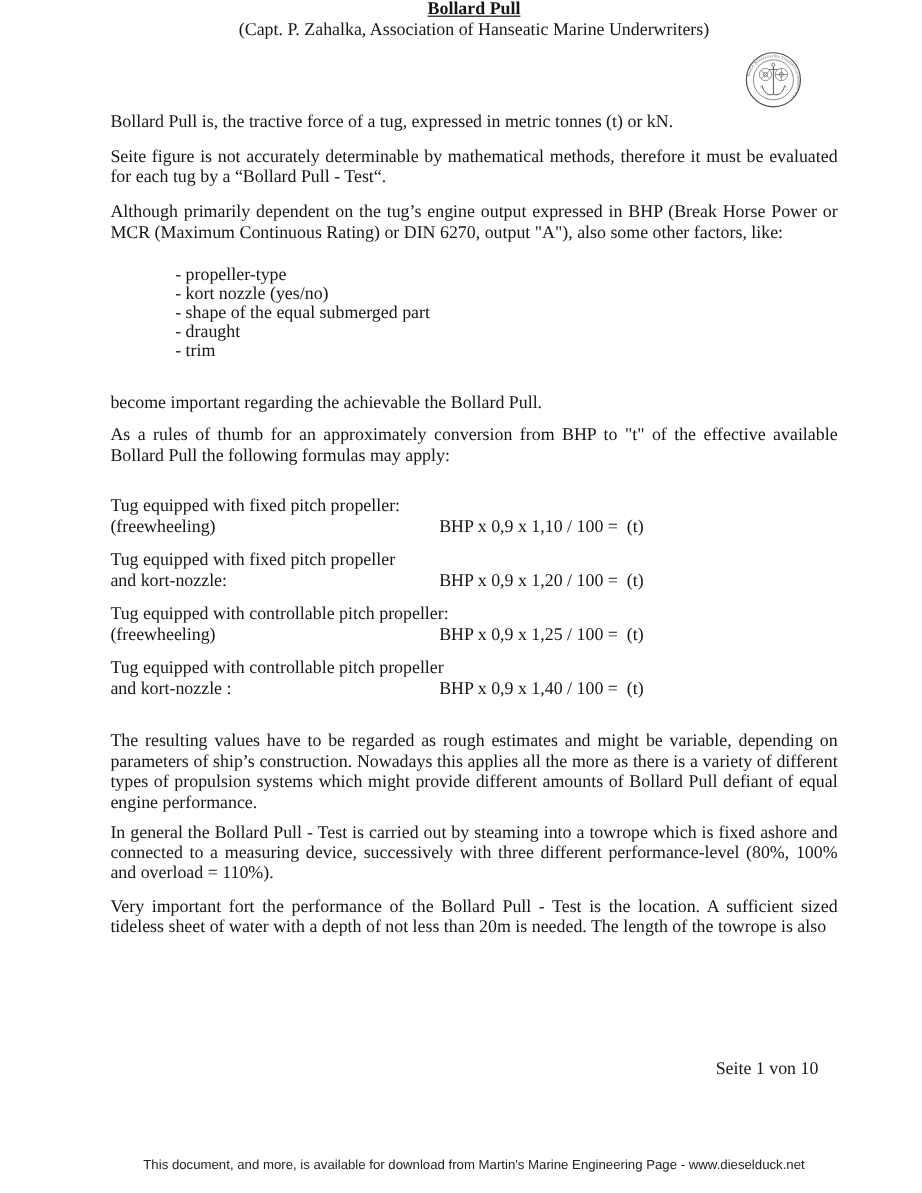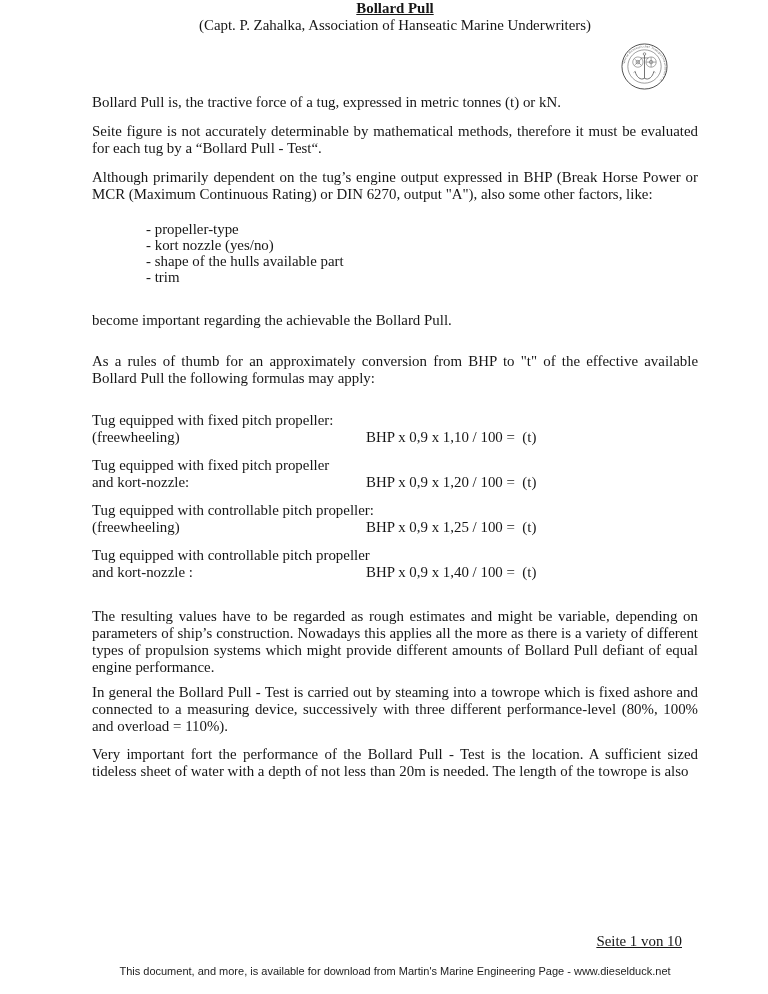--- a/index.html
+++ b/index.html
@@ -14,29 +14,29 @@
   .content{position:absolute;left:92px;top:0;width:606px;}
   .title-block{text-align:center;}
   .doc-title{font-weight:bold;text-decoration:underline;}
   .doc-subtitle{}
   .para{text-align:justify;}
   .p1{margin-top:60px;}
   .p2{margin-top:12px;}
   .p3{margin-top:12px;}
   .doc-list{margin-top:18px;margin-left:54px;line-height:16px;}
   .become{margin-top:27px;}
-  .intro{margin-top:24px;}
+  .intro{margin-top:10px;}
   .formulas{margin-top:25px;}
   .formula-block{margin-bottom:11px;}
   .f-row{position:relative;}
   .f-expr{position:absolute;left:274px;top:0;white-space:pre;}
   .c1{margin-top:27px;}
   .c2{margin-top:8px;}
   .c3{margin-top:11px;}
-  .page-number{position:absolute;top:933px;right:86px;text-decoration:underline;}
+  .page-number{position:absolute;top:883px;right:86px;}
   .footer-note{
     position:absolute;top:963px;left:92px;width:606px;
     text-align:center;
     font-family:Liberation Sans, sans-serif;
     font-size:11px;color:#222;
   }
   .seal{position:absolute;left:620px;top:42px;width:49px;height:49px;}
 </style>
 </head>
 <body>
@@ -84,21 +84,22 @@
       <div class="doc-subtitle">(Capt. P. Zahalka, Association of Hanseatic Marine Underwriters)</div>
     </div>
 
     <div class="para p1">Bollard Pull is, the tractive force of a tug, expressed in metric tonnes (t) or kN.</div>
     <div class="para p2">Seite figure is not accurately determinable by mathematical methods, therefore it must be evaluated for each tug by a “Bollard Pull - Test“.</div>
     <div class="para p3">Although primarily dependent on the tug’s engine output expressed in BHP (Break Horse Power or MCR (Maximum Continuous Rating) or DIN 6270, output "A"), also some other factors, like:</div>
 
     <div class="doc-list">
       <div>- propeller-type</div>
       <div>- kort nozzle (yes/no)</div>
-      <div>- shape of the hulls available part</div>
+      <div>- shape of the equal submerged part</div>
+      <div>- draught</div>
       <div>- trim</div>
     </div>
 
     <div class="para become">become important regarding the achievable the Bollard Pull.</div>
     <div class="para intro">As a rules of thumb for an approximately conversion from BHP to "t" of the effective available Bollard Pull the following formulas may apply:</div>
 
     <div class="formulas">
 
       <div class="formula-block">
         <div>Tug equipped with fixed pitch propeller:</div>

